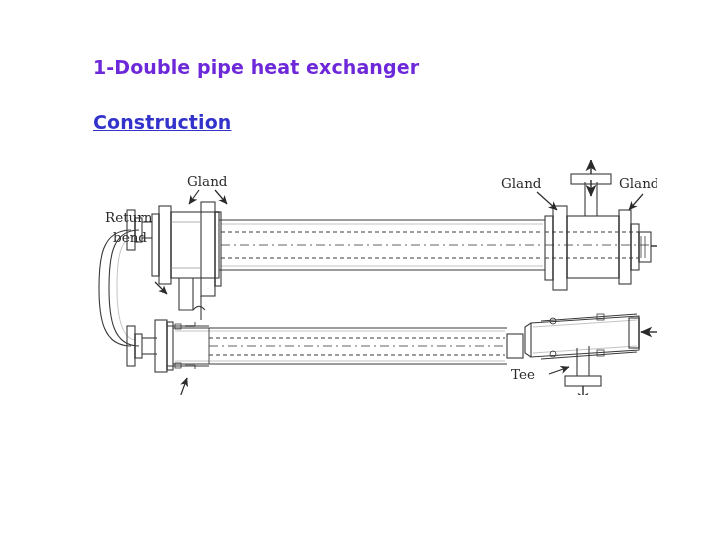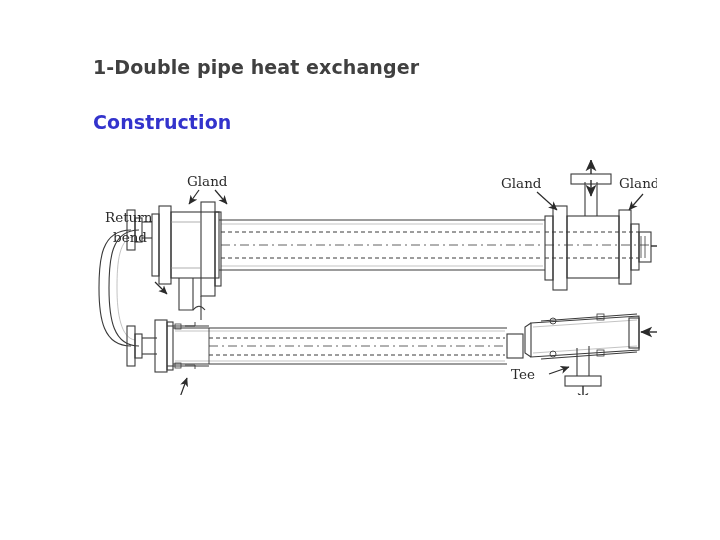--- a/index.html
+++ b/index.html
@@ -18,21 +18,21 @@
   }
   .heading {
     position: absolute;
     left: 93px;
     font-weight: bold;
     font-size: 19px;
     letter-spacing: 0.1px;
     white-space: nowrap;
   }
   #title-heading { top: 56px; }
-  #section-heading { top: 111px; }
+  #section-heading { top: 111px; text-decoration: underline; }
 
   #diagram-figure {
     position: absolute;
     left: 97px;
     top: 160px;
     width: 560px;
     height: 235px;
   }
   #diagram-figure svg {
     display: block;
@@ -43,21 +43,21 @@
     font-family: "DejaVu Serif", serif;
     font-size: 13.5px;
     fill: #2b2b2b;
   }
 </style>
 </head>
 <body>
 
 <div id="slide" style="background: rgb(255, 255, 255);">
 
-  <div class="heading" id="title-heading" style="color: #404040;">1-Double pipe heat exchanger</div>
+  <div class="heading" id="title-heading" style="color: #6d28d9;">1-Double pipe heat exchanger</div>
 
   <div class="heading" id="section-heading" style="color: rgb(51, 51, 204);">Construction</div>
 
   <div id="diagram-figure">
     <svg viewBox="0 0 560 235" xmlns="http://www.w3.org/2000/svg">
       <defs>
         <marker id="arrH" markerWidth="9" markerHeight="9" refX="8" refY="4.5" orient="auto">
           <path d="M0,0.6 L8.6,4.5 L0,8.4 L2.2,4.5 Z" fill="#2b2b2b"></path>
         </marker>
         <marker id="arrS" markerWidth="8" markerHeight="8" refX="7" refY="4" orient="auto">

